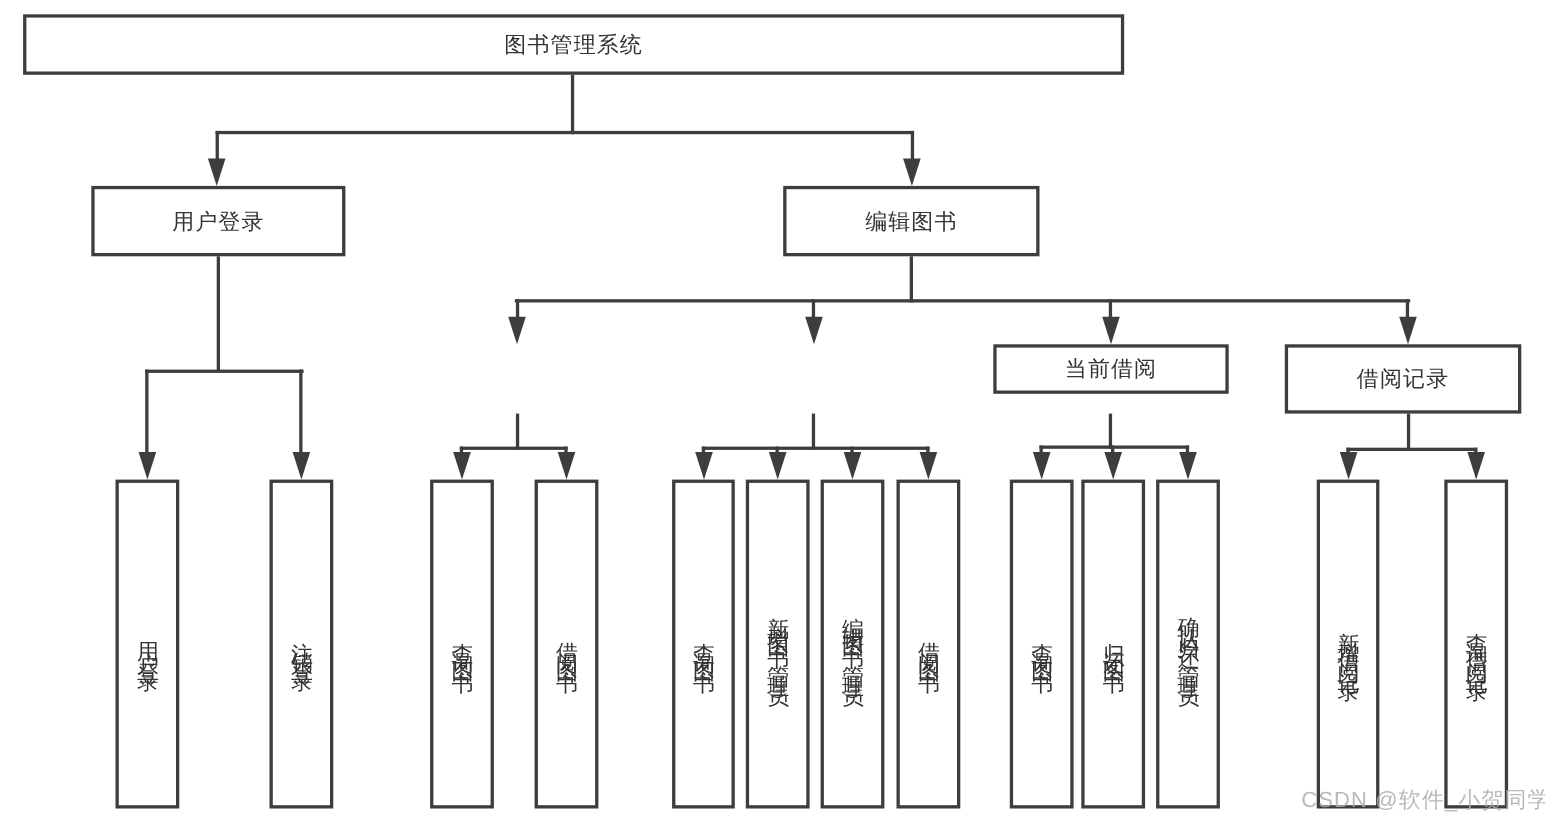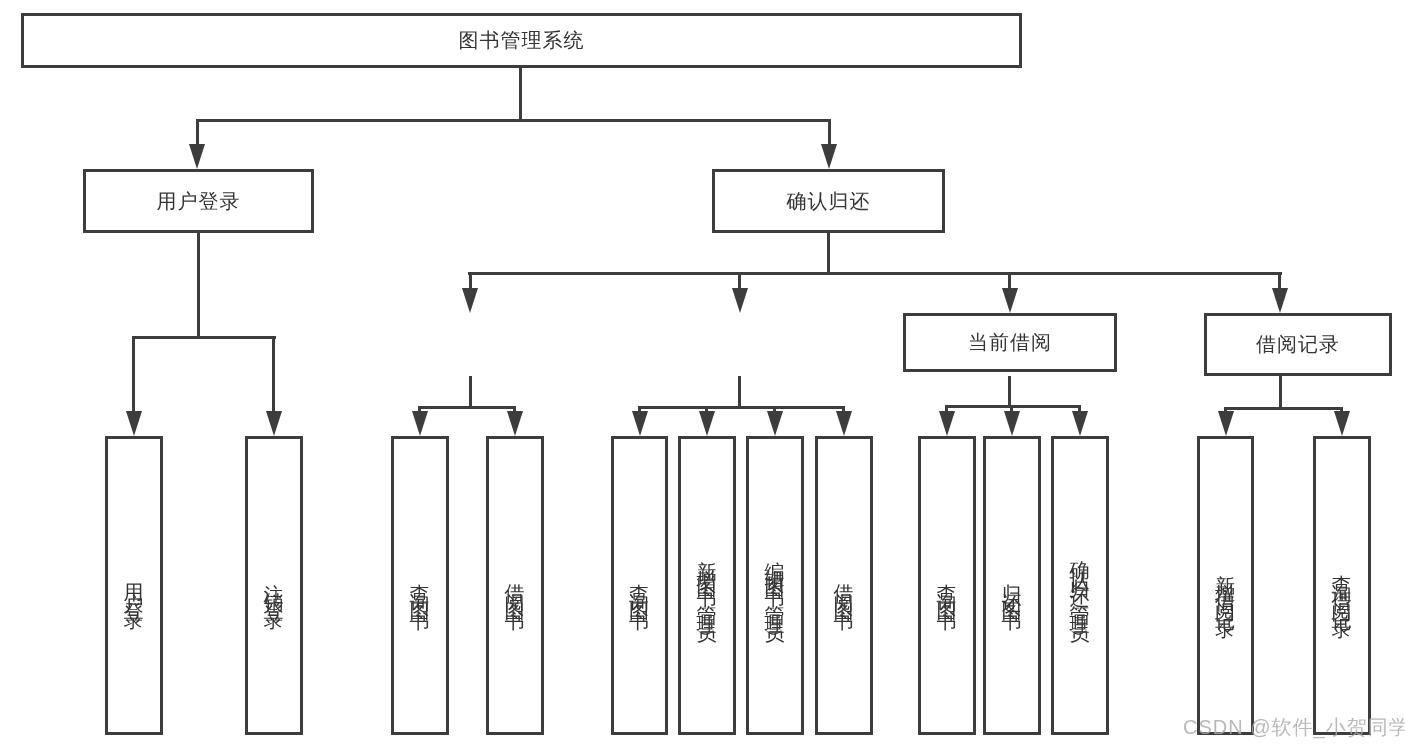--- a/index.html
+++ b/index.html
@@ -54,24 +54,24 @@
   }
 </style>
 </head>
 <body>
 
 <div id="canvas">
 
   <div class="box" style="left:21px;top:13px;width:1001px;height:55px;">图书管理系统</div>
 
   <div class="box" style="left:83px;top:169px;width:231px;height:64px;">用户登录</div>
-  <div class="box" style="left:712px;top:169px;width:233px;height:64px;">确认归还</div>
+  <div class="box" style="left:712px;top:169px;width:233px;height:64px;">编辑图书</div>
 
-  <div class="box" style="left:903px;top:313px;width:214px;height:59px;">当前借阅</div>
-  <div class="box" style="left:1204px;top:313px;width:188px;height:63px;">借阅记录</div>
+  <div class="box" style="left:903px;top:313px;width:214px;height:45px;">当前借阅</div>
+  <div class="box" style="left:1168px;top:313px;width:215px;height:63px;">借阅记录</div>
 
   <div class="box leaf" style="left:105px;top:436px;width:58px;height:299px;">用户登录</div>
   <div class="box leaf" style="left:245px;top:436px;width:58px;height:299px;">注销登录</div>
 
   <div class="box leaf" style="left:391px;top:436px;width:58px;height:299px;">查询图书</div>
   <div class="box leaf" style="left:486px;top:436px;width:58px;height:299px;">借阅图书</div>
 
   <div class="box leaf" style="left:611px;top:436px;width:57px;height:299px;">查询图书</div>
   <div class="box leaf" style="left:678px;top:436px;width:58px;height:299px;">新增图书（管理员）</div>
   <div class="box leaf" style="left:746px;top:436px;width:58px;height:299px;">编辑图书（管理员）</div>

